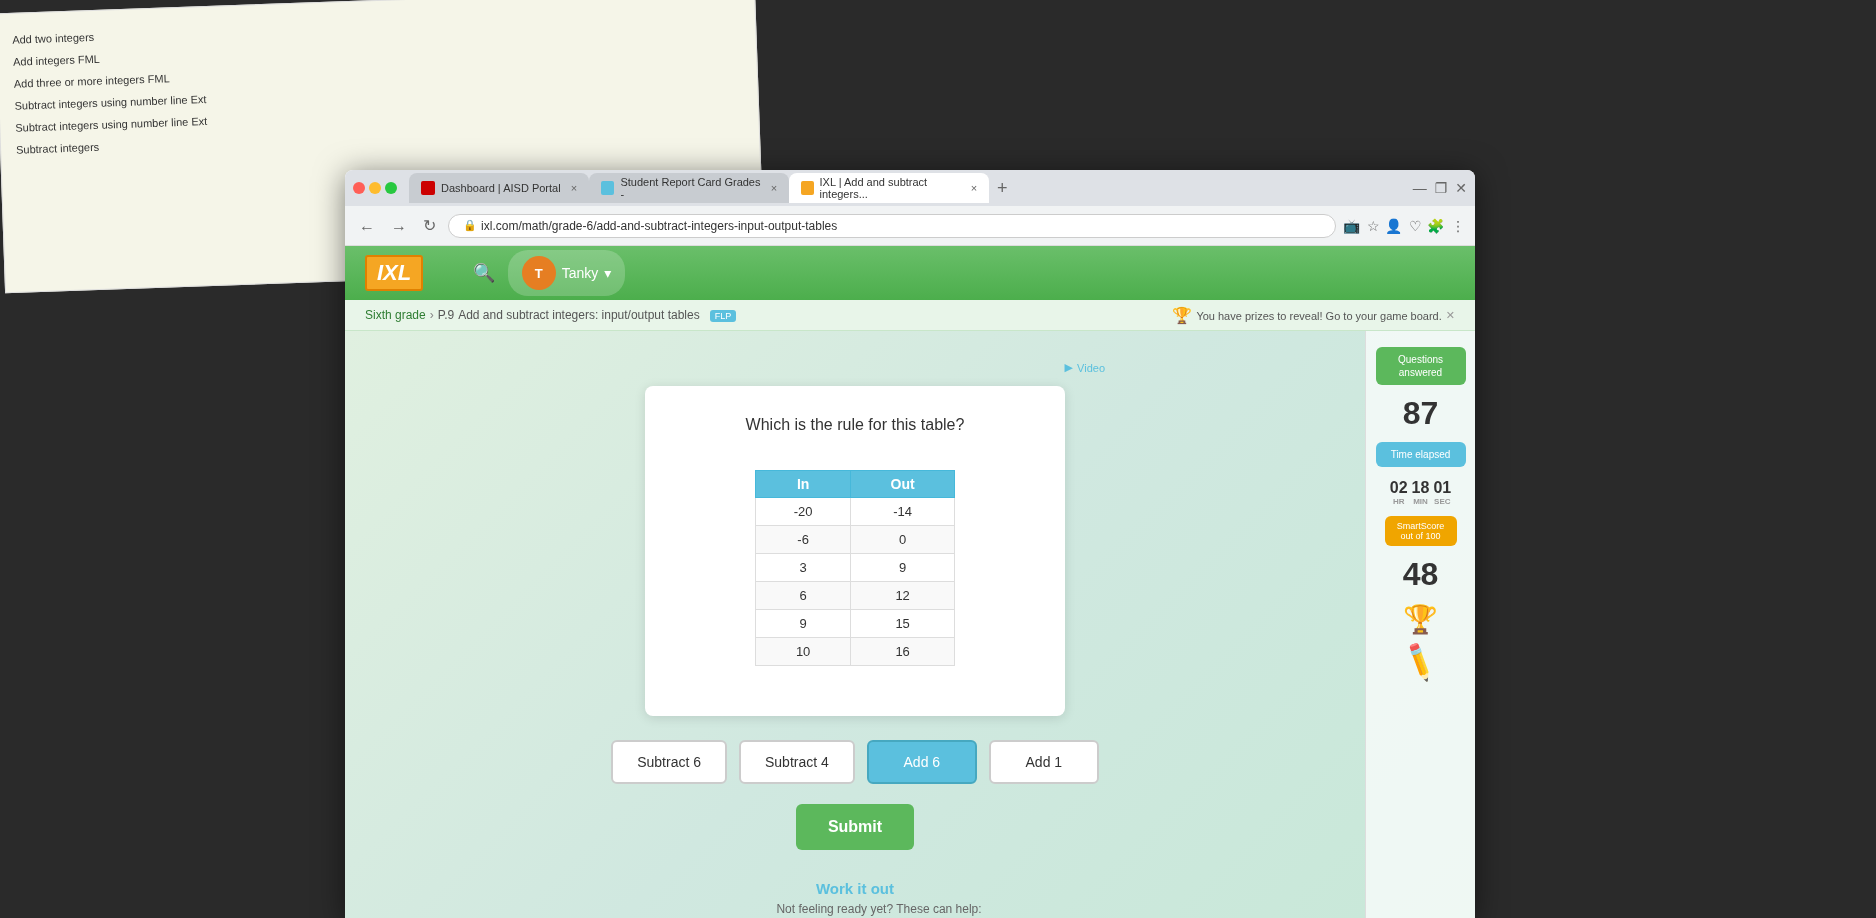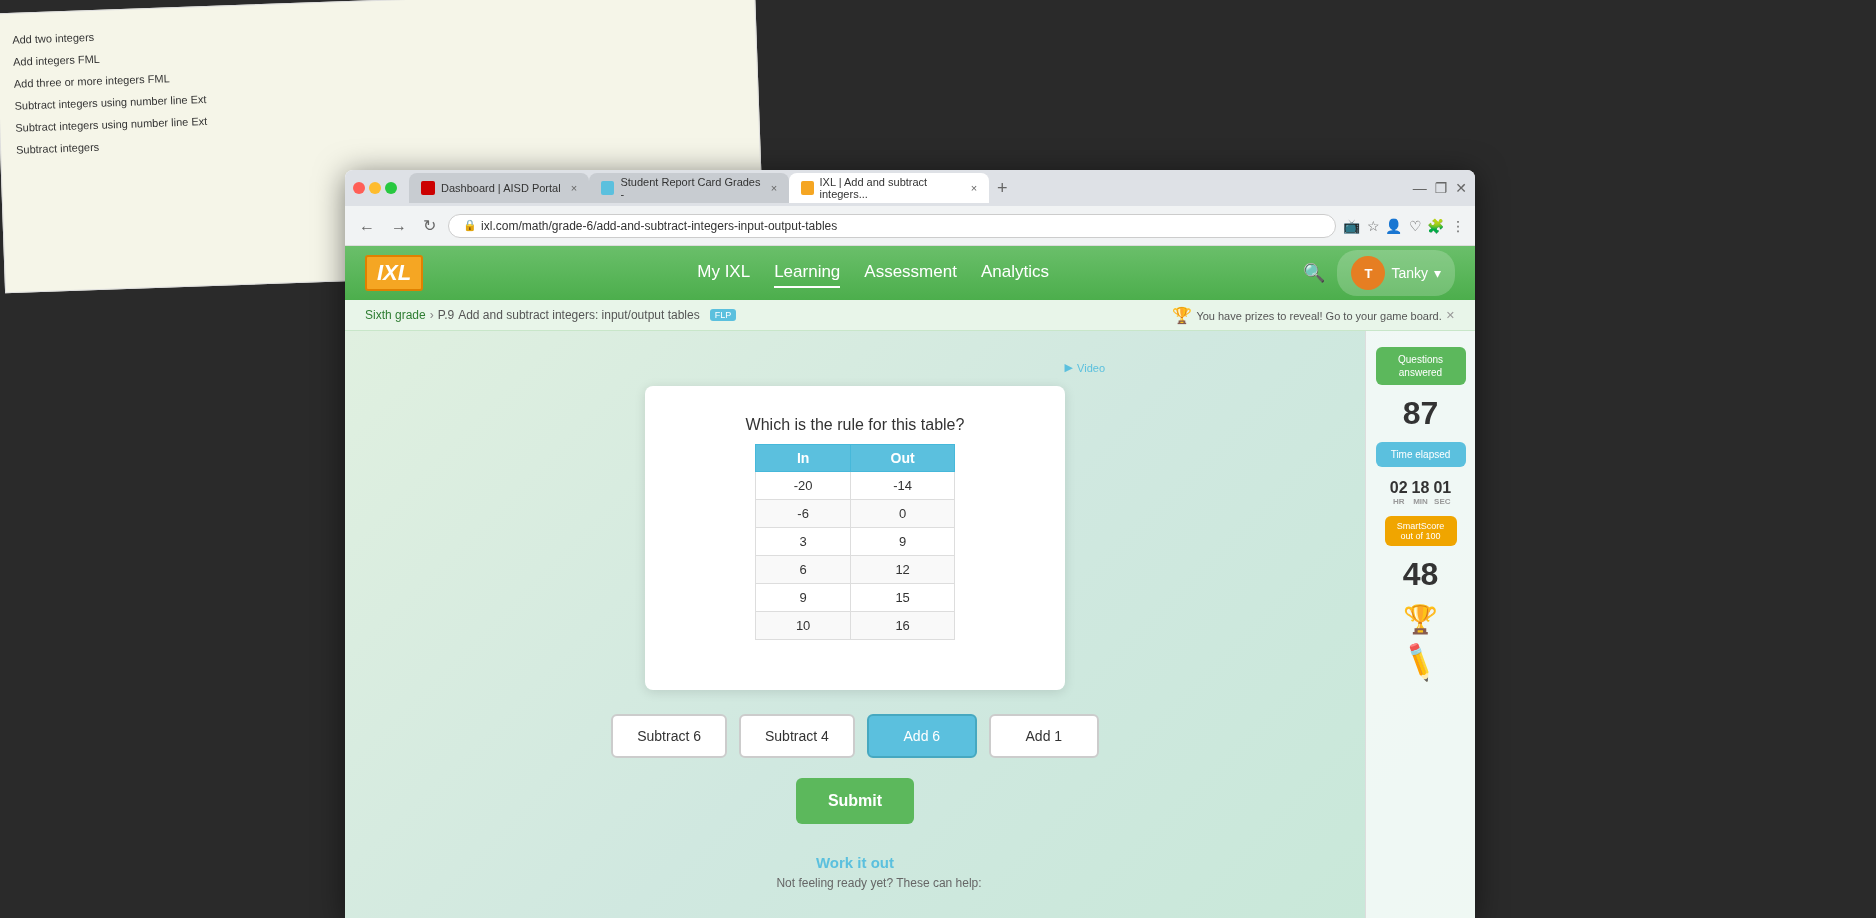--- a/index.html
+++ b/index.html
@@ -241,21 +241,21 @@
       gap: 6px;
     }
 
     
     .breadcrumb-bar {
       background: #e8f5e9;
       padding: 8px 20px;
       font-size: 12px;
       color: #555;
       display: flex;
-      align-items: center;
+      align-items: flex-end;
       gap: 4px;
       border-bottom: 1px solid #c8e6c9;
       position: relative;
     }
 
     .breadcrumb-link {
       color: #2e7d32;
       cursor: pointer;
       text-decoration: none;
     }
@@ -299,21 +299,21 @@
       padding: 30px 40px;
       box-shadow: 0 2px 12px rgba(0,0,0,0.12);
       min-width: 420px;
       max-width: 500px;
     }
 
     .question-text {
       font-size: 16px;
       color: #333;
       text-align: center;
-      margin-bottom: 10px;
+      margin-bottom: 36px;
       font-weight: 500;
     }
 
     .io-table {
       width: 100%;
       border-collapse: collapse;
       margin: 0 auto 20px;
       max-width: 200px;
     }
 
@@ -572,26 +572,20 @@
       <span class="addr-icon">♡</span>
       <span class="addr-icon">🧩</span>
       <span class="addr-icon">⋮</span>
     </div>
   </div>
 
   <div class="ixl-app">
 
     <div class="ixl-nav">
       <div class="ixl-logo">IXL</div>
-      <div class="nav-links">
-        <a class="nav-link">My IXL</a>
-        <a class="nav-link active">Learning</a>
-        <a class="nav-link">Assessment</a>
-        <a class="nav-link">Analytics</a>
-      </div>
       <div class="nav-right">
         <span class="search-icon-nav">🔍</span>
         <button class="user-name-btn">
           <div class="user-avatar">T</div>
           <span>Tanky</span>
           <span>▾</span>
         </button>
       </div>
     </div>
 

